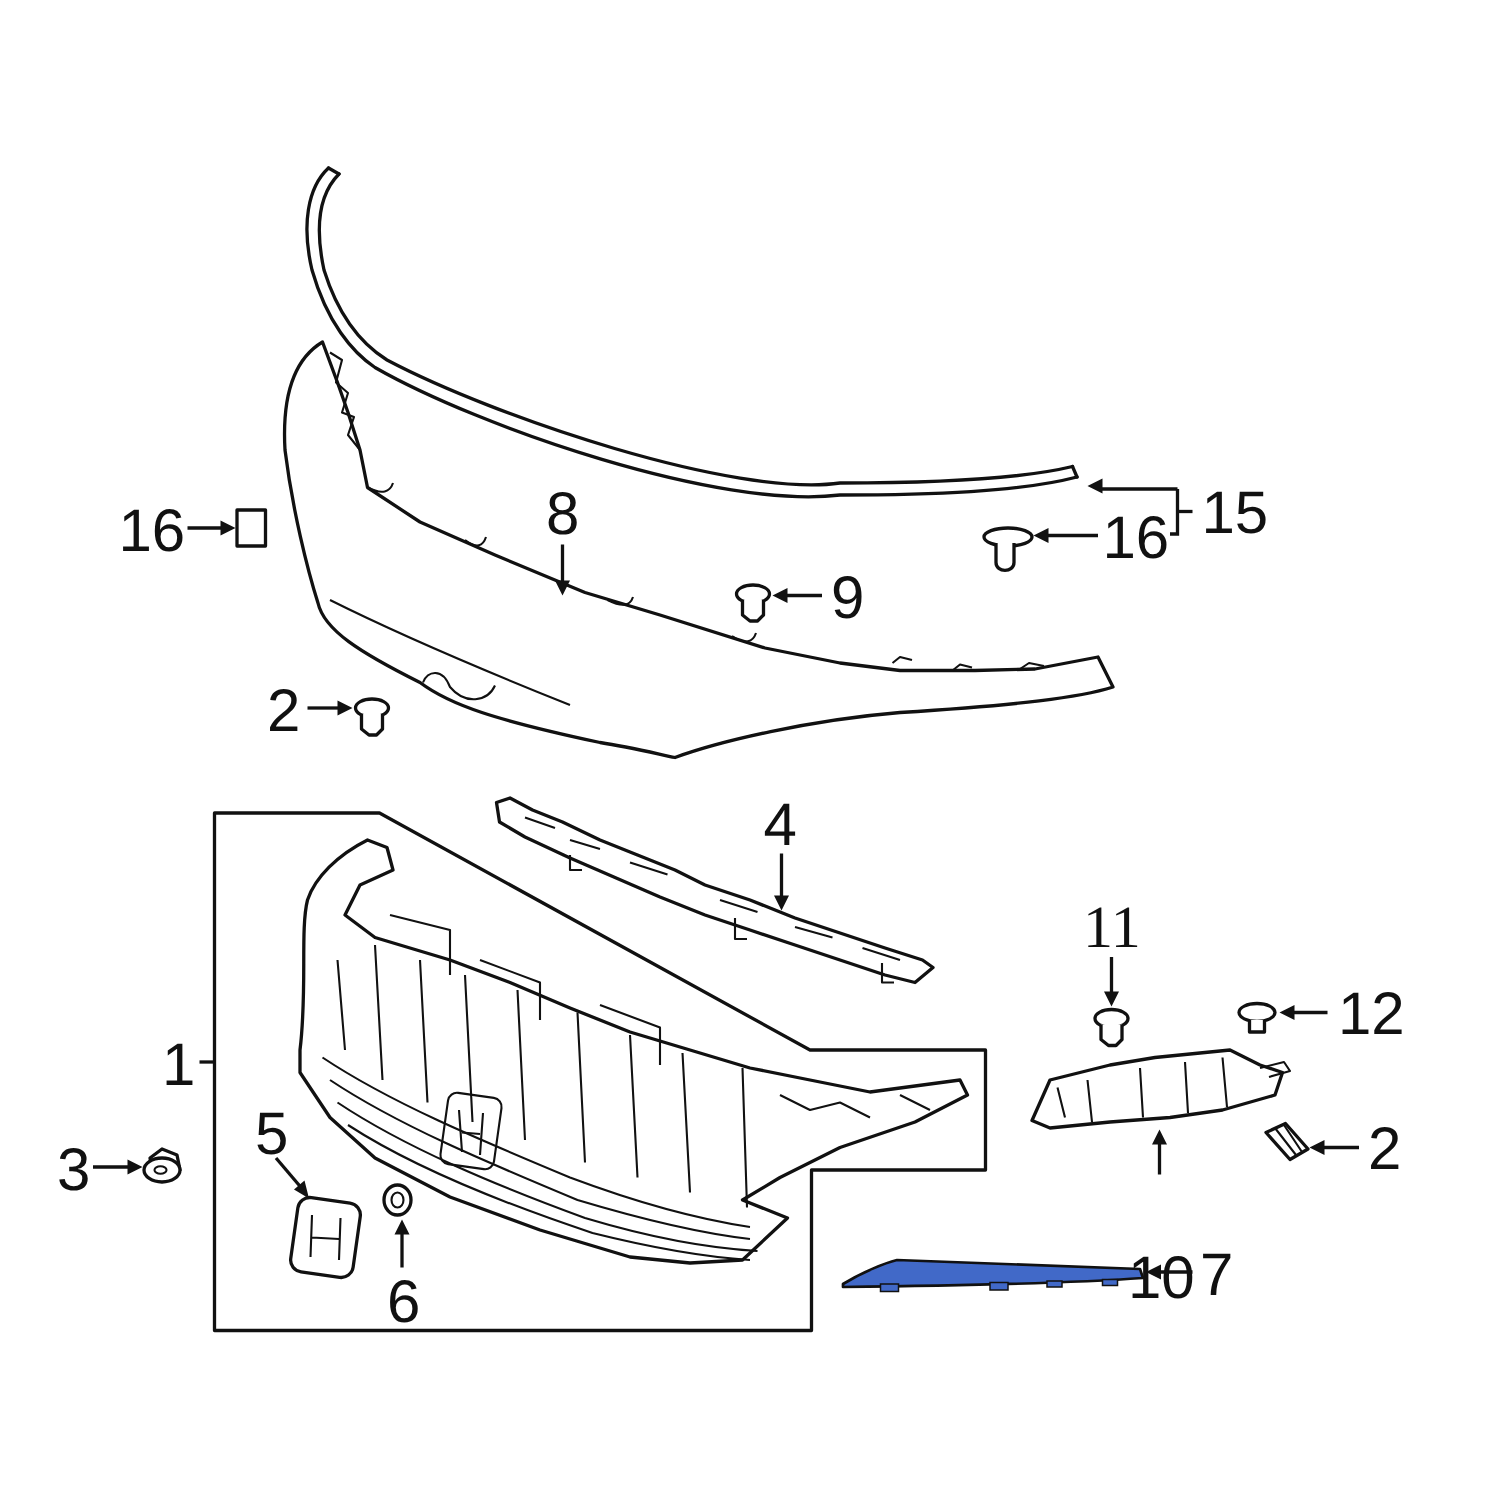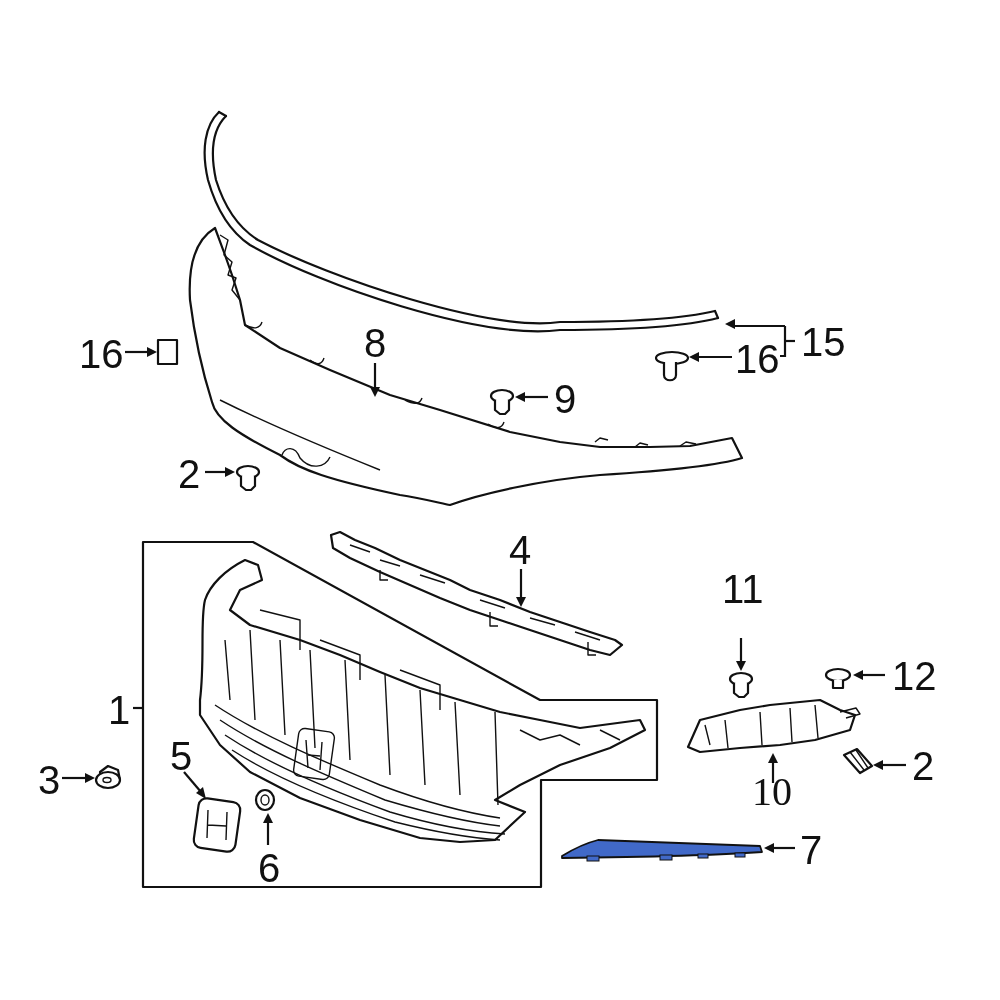--- a/index.html
+++ b/index.html
@@ -171,18 +171,18 @@
 <span class="callout" style="left:178px;top:454px;">2</span>
 <span class="callout" style="left:364px;top:323px;">8</span>
 <span class="callout" style="left:554px;top:379px;">9</span>
 <span class="callout" style="left:801px;top:322px;">15</span>
 <span class="callout" style="left:735px;top:339px;">16</span>
 <span class="callout" style="left:509px;top:530px;">4</span>
 <span class="callout" style="left:108px;top:690px;">1</span>
 <span class="callout" style="left:38px;top:760px;">3</span>
 <span class="callout" style="left:170px;top:736px;">5</span>
 <span class="callout" style="left:258px;top:848px;">6</span>
-<span class="callout" style="left:722px;top:569px;">11</span>
+<span class="callout" style="left:722px;top:598px;font-family:Liberation Serif, serif;">11</span>
 <span class="callout" style="left:892px;top:656px;">12</span>
-<span class="callout" style="left:752px;top:772px;font-family:Liberation Serif, serif;">10</span>
+<span class="callout" style="left:752px;top:832px;">10</span>
 <span class="callout" style="left:912px;top:746px;">2</span>
 <span class="callout" style="left:800px;top:830px;">7</span>
 </div>
 
 </body></html>

